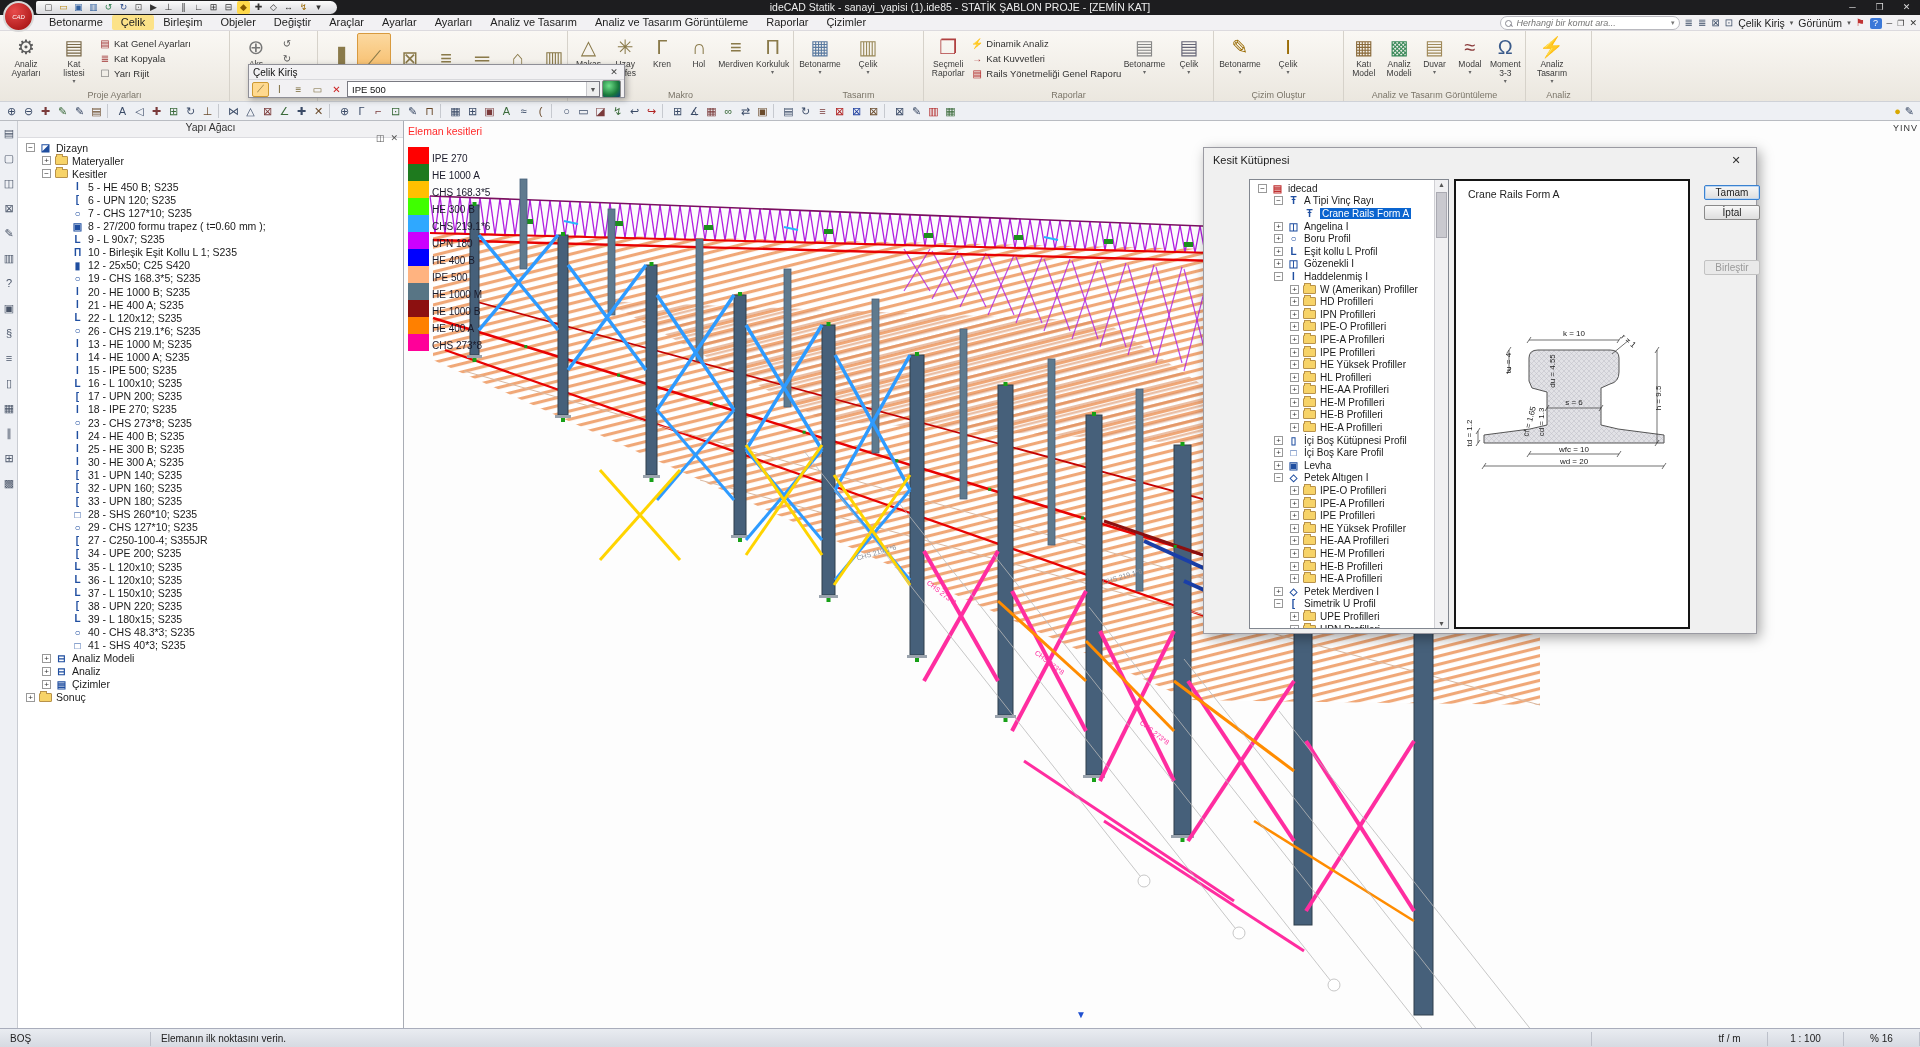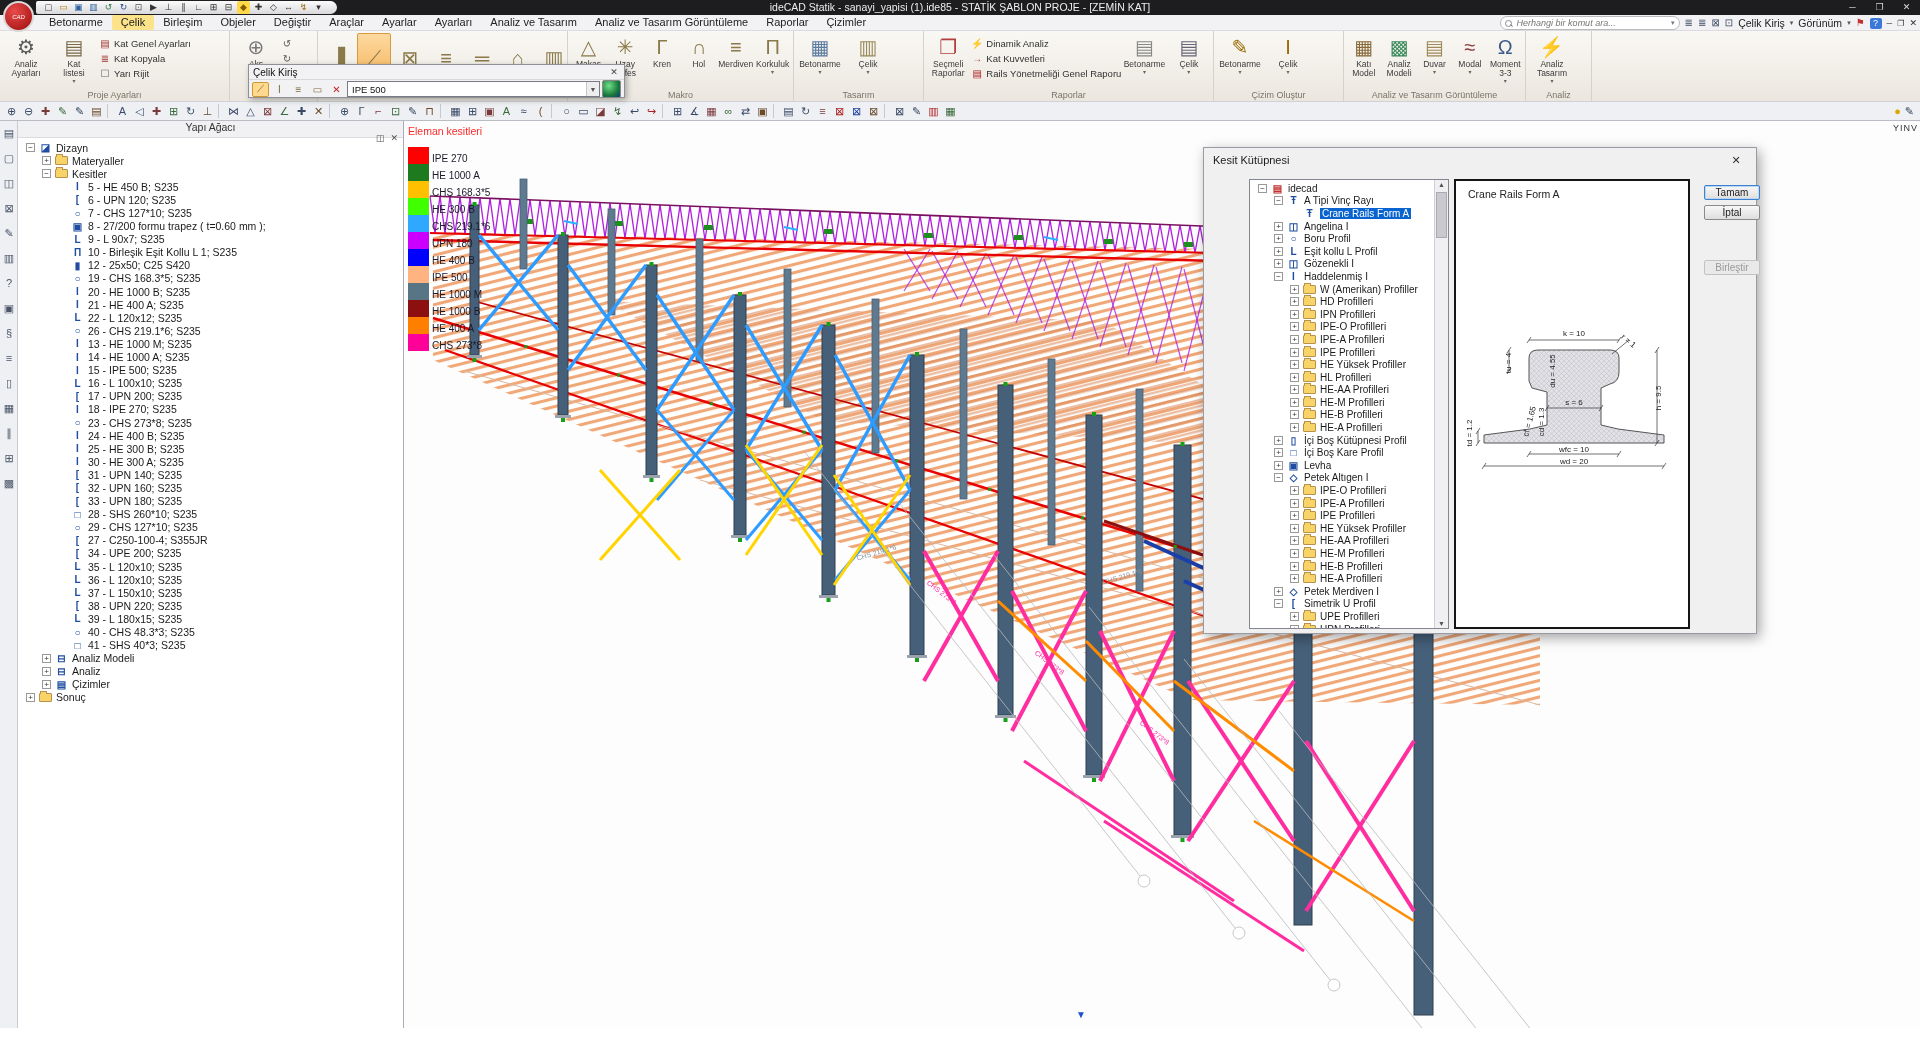--- a/index.html
+++ b/index.html
@@ -1378,13 +1378,22 @@
           <text x="80" y="96" font-size="8" fill="#222" text-anchor="middle" font-family="&quot;Liberation Sans&quot;,sans-serif" transform="rotate(-90 80 96)">cd = 1.3</text>
           <text x="110" y="126" font-size="8" fill="#222" text-anchor="middle" font-family="&quot;Liberation Sans&quot;,sans-serif">wfc = 10</text>
           <text x="110" y="138" font-size="8" fill="#222" text-anchor="middle" font-family="&quot;Liberation Sans&quot;,sans-serif">wd = 20</text>
         </svg>
     </div>
     <div class="dbtn default" style="top:37px;">Tamam</div>
     <div class="dbtn" style="top:57px;">İptal</div>
     <div class="dbtn disabled" style="top:112px;">Birleştir</div>
   </div>
 
+  <div class="statusbar">
+    <div class="sb-cell" style="width:130px;">BOŞ</div>
+    <div class="sb-msg">Elemanın ilk noktasını verin.</div>
+    <div class="sb-right" id="sbright">
+        <div class="sb-cell" style="width: 55px; text-align: center;">tf / m</div>
+        <div class="sb-cell" style="width: 55px; text-align: center;">1 : 100</div>
+        <div class="sb-cell" style="width: 55px; text-align: center;">% 16</div>
+      </div>
+  </div>
 </div>
 
 </body></html>

